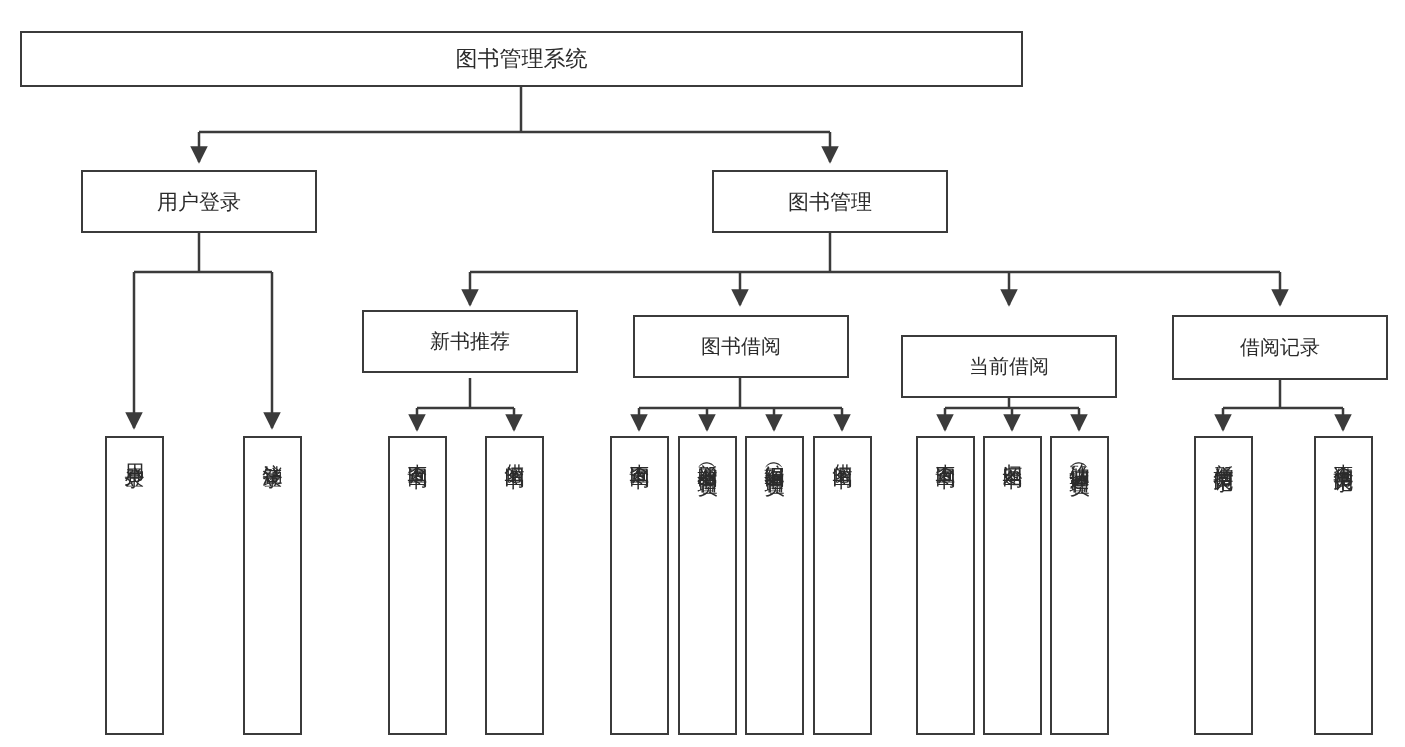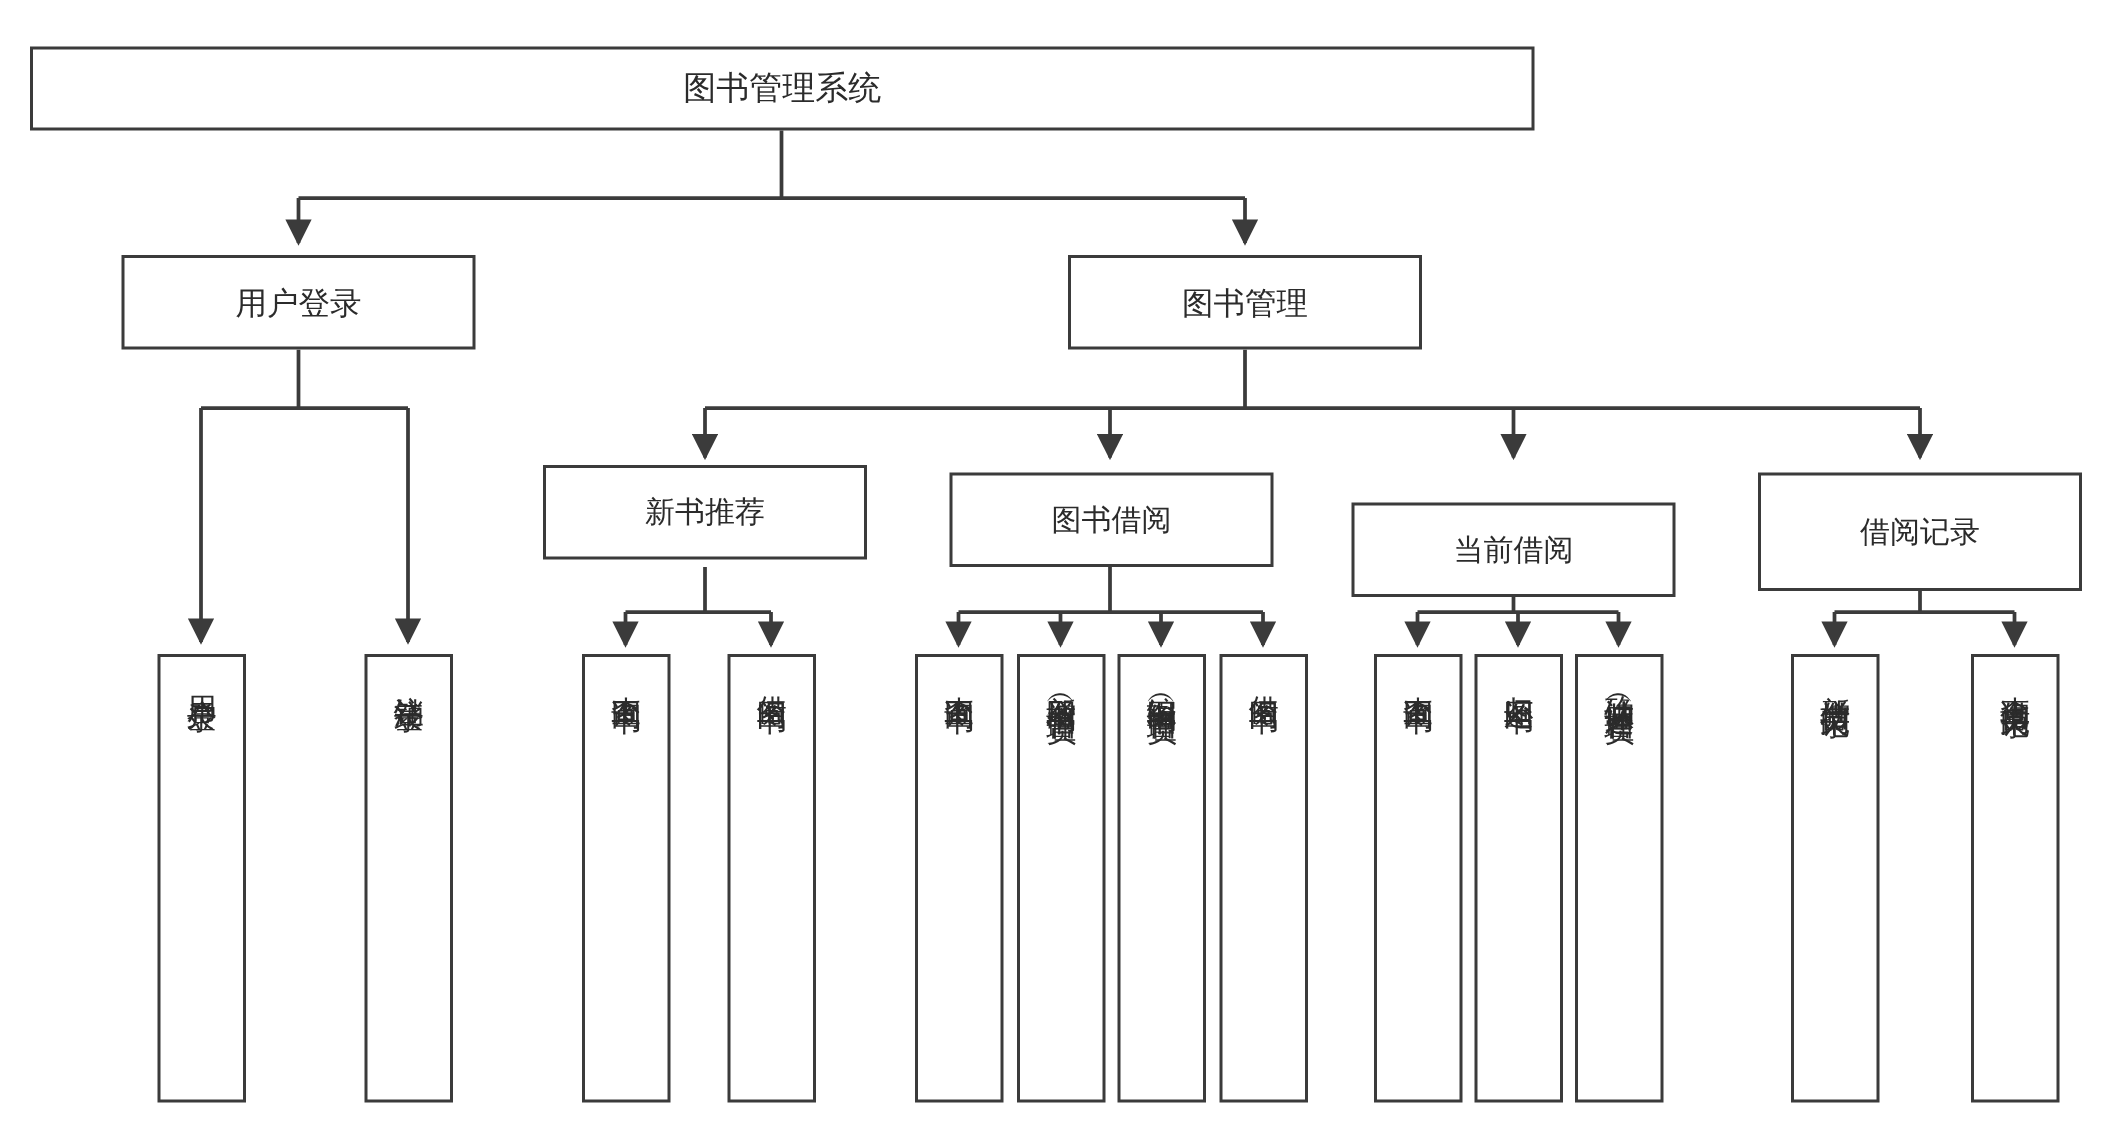--- a/index.html
+++ b/index.html
@@ -136,21 +136,21 @@
 
   <div class="node level2" style="left:362px; top:310px; width:216px; height:63px;">
     <span>新书推荐</span>
   </div>
   <div class="node level2" style="left:633px; top:315px; width:216px; height:63px;">
     <span>图书借阅</span>
   </div>
   <div class="node level2" style="left:901px; top:315px; width:216px; height:63px;margin-top:20px;">
     <span>当前借阅</span>
   </div>
-  <div class="node level2" style="left:1172px; top:315px; width:216px; height:79px;">
+  <div class="node level2" style="left:1172px; top:315px; width:216px; height:65px;">
     <span>借阅记录</span>
   </div>
 
   <div class="node leaf" style="left:105px; top:436px; width:59px; height:299px;">
     <span class="vtext">用户登录</span>
   </div>
   <div class="node leaf" style="left:243px; top:436px; width:59px; height:299px;">
     <span class="vtext">注销登录</span>
   </div>
 

